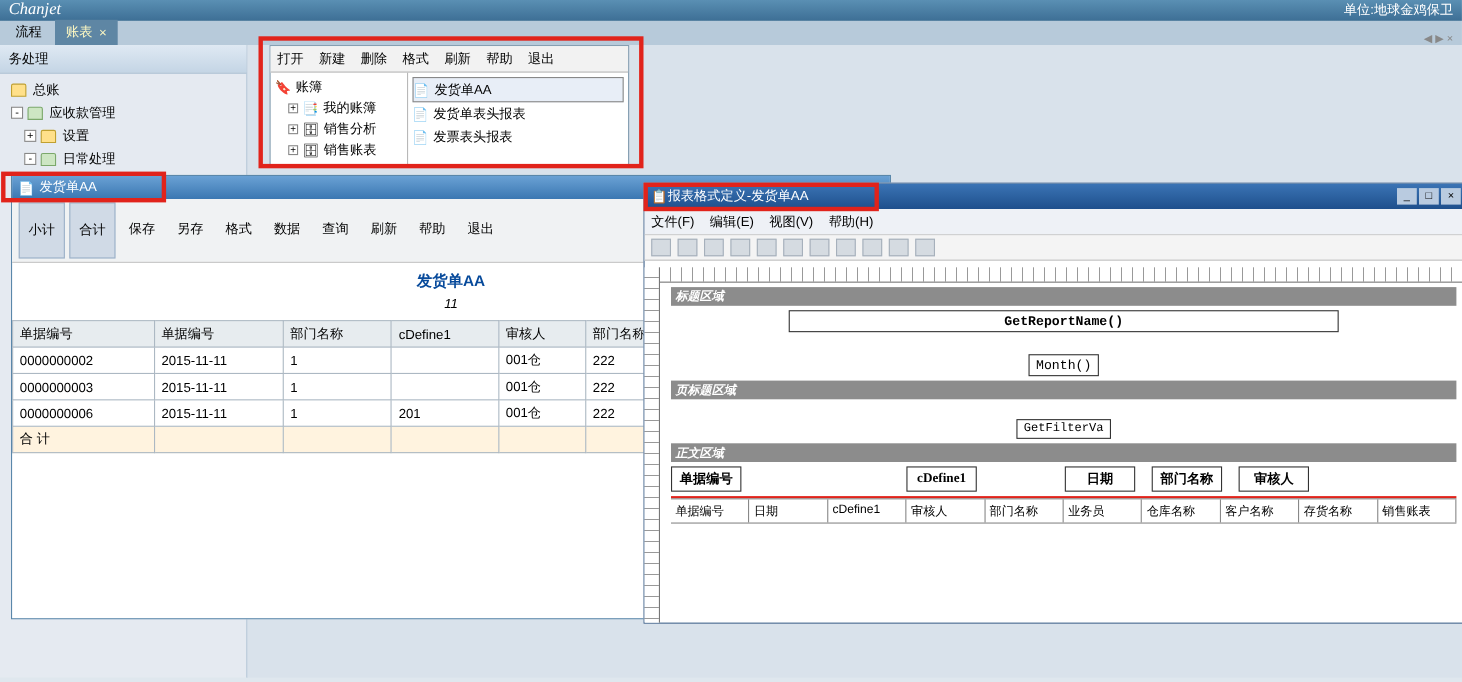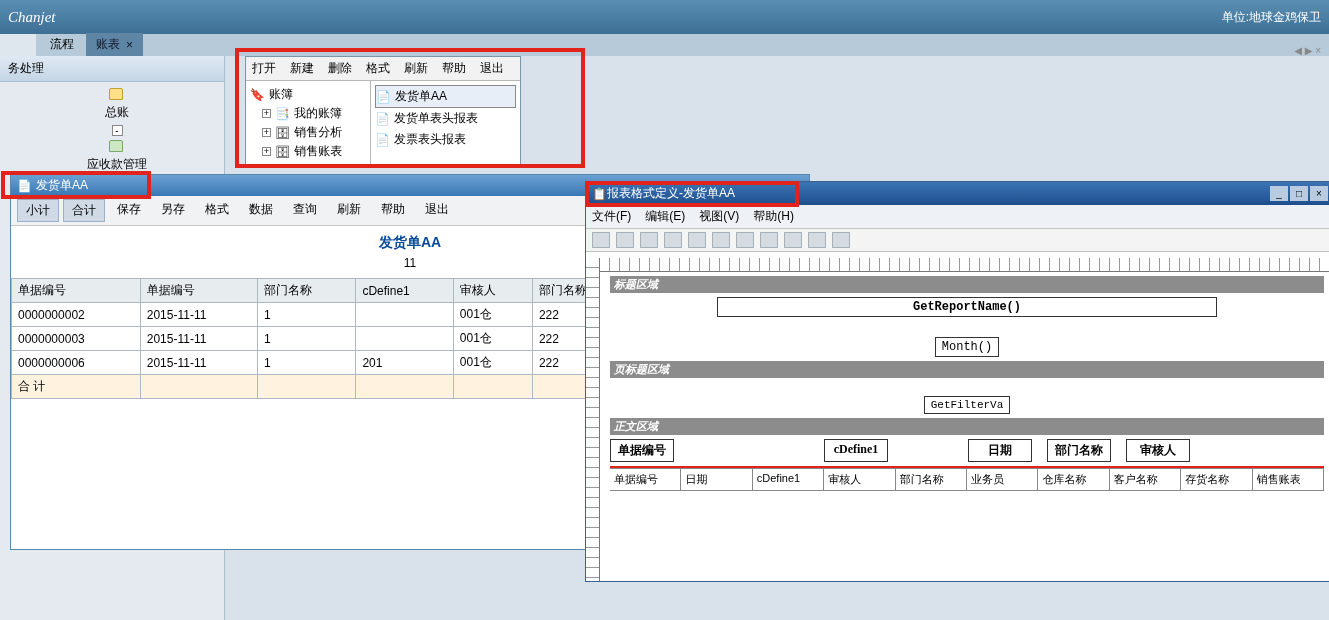--- a/index.html
+++ b/index.html
@@ -1,51 +1,51 @@
 <!DOCTYPE html>
 <html><head>
 <meta charset="utf-8">
 <style>
 *{box-sizing:border-box;margin:0;padding:0;font-family:SimSun,"宋体",Arial,sans-serif;font-size:12px;}
 body{background:#dfe7ee;width:1329px;height:620px;position:relative;overflow:hidden;}
-.topbar{height:34px;background:linear-gradient(#5a8fb3,#3d6f95);color:#fff;display:flex;align-items:center;padding:0 8px;}
+.topbar{height:19px;background:linear-gradient(#5a8fb3,#3d6f95);color:#fff;display:flex;align-items:center;padding:0 8px;}
 .topbar .brand{font-style:italic;font-family:Georgia,serif;font-size:15px;}
 .topbar .right{margin-left:auto;}
-.tabstrip{height:22px;background:#b7cada;display:flex;align-items:flex-end;padding-left:4px;margin-left:36px;}
-.tabstrip .tab{background:#5e86a4;color:#0f172a;padding:3px 10px;margin-right:2px;display:flex;align-items:center;gap:6px;}
+.tabstrip{height:22px;background:#b7cada;display:flex;align-items:flex-end;padding-left:4px;}
+.tabstrip .tab{background:#5e86a4;color:#fef9c3;padding:3px 10px;margin-right:2px;display:flex;align-items:center;gap:6px;}
 .tabstrip .tab.plain{background:transparent;color:#000;}
 .tabstrip .spacer{flex:1;}
 .tabstrip .sysicons{font-size:10px;color:#888;padding-right:8px;}
 .below{display:flex;height:575px;}
 .treecol{width:225px;background:#e5eaf1;border-right:1px solid #a7bdd0;}
 .thead{background:linear-gradient(#dfe9f3,#c4d5e5);padding:4px 8px;font-weight:normal;border-bottom:1px solid #a7bdd0;}
 .tree{padding:4px 0;font-size:12px;}
-.tree .it{padding:2px 0 2px 10px;display:flex;align-items:center;gap:4px;flex-direction:column;}
+.tree .it{padding:2px 0 2px 10px;display:flex;align-items:center;gap:4px;}
 .tree .it span.exp{display:inline-block;width:11px;height:11px;border:1px solid #888;text-align:center;line-height:9px;font-size:10px;background:#fff;}
 .tree .ind1{padding-left:22px;}
 .tree .ind2{padding-left:38px;}
 .fico{display:inline-block;width:14px;height:12px;background:#ffe08a;border:1px solid #c0a030;border-radius:2px 2px 0 0;margin-right:2px;}
 .fico.open{background:#cde6c3;border-color:#7ba86b;}
 .mainbg{flex:1;position:relative;background:#d9e2eb;}
-.bookpanel{position:absolute;left:20px;top:0;width:276px;background:#fff;border:1px solid #7a96ab;}
+.bookpanel{position:absolute;left:20px;top:0;width:327px;background:#fff;border:1px solid #7a96ab;}
 .bookpanel .menu{background:#f2f2f2;border-bottom:1px solid #b8b8b8;padding:3px 6px;display:flex;gap:14px;}
 .bookpanel .body{display:flex;}
 .bookpanel .ltree{width:125px;border-right:1px solid #b8b8b8;padding:4px;}
 .bookpanel .ltree .row{display:flex;align-items:center;gap:4px;padding:1px 0;}
 .bookpanel .ltree .row .sq{display:inline-block;width:9px;height:9px;border:1px solid #888;text-align:center;line-height:7px;font-size:9px;background:#fff;}
 .bookpanel .rlist{flex:1;padding:4px;}
 .bookpanel .rlist .row{display:flex;align-items:center;gap:4px;padding:2px 0;}
 .redbox{position:absolute;border:4px solid #e1231b;pointer-events:none;}
 .win1{position:absolute;left:-215px;top:118px;width:800px;background:#fff;border:1px solid #5a87aa;}
 .win1 .title{background:linear-gradient(#6aa1d4,#3a77b2);color:#fff;padding:2px 6px;display:flex;align-items:center;gap:4px;}
 .win1 .toolbar{background:#f0f2f3;border-bottom:1px solid #c6c6c6;padding:3px 6px;display:flex;gap:4px;}
-.win1 .toolbar span{padding:2px 8px;text-align:right;}
+.win1 .toolbar span{padding:16px 8px;text-align:right;}
 .win1 .toolbar span.active{background:#d0dae6;border:1px solid #9cb1c8;}
 .win1 .hdr{text-align:center;padding:8px 0 2px;font-weight:bold;font-size:14px;color:#074a9b;}
-.win1 .sub{text-align:center;padding:2px 0 8px;}
+.win1 .sub{text-align:center;padding:2px 0 8px;font-style:italic;}
 .win1 table{width:100%;border-collapse:collapse;}
 .win1 th,.win1 td{border:1px solid #acb8c3;padding:3px 6px;text-align:left;font-weight:normal;}
 .win1 th{background:#e7ecef;}
 .win1 .total td{background:#fff3df;}
 .win2{position:absolute;left:360px;top:125px;width:750px;background:#fff;border:1px solid #3e628b;}
 .win2 .title{background:linear-gradient(#3b74b5,#1e4f8c);color:#fff;padding:3px 6px;display:flex;align-items:center;}
 .win2 .title .wbtns{margin-left:auto;display:flex;gap:2px;}
 .win2 .title .wbtns span{background:#b9cbe0;color:#000;width:18px;height:15px;display:inline-flex;align-items:center;justify-content:center;font-size:10px;}
 .win2 .menubar{background:#eef1f6;border-bottom:1px solid #c4c4c4;padding:3px 6px;display:flex;gap:14px;}
 .win2 .iconbar{background:#f4f4f4;border-bottom:1px solid #c0c0c0;padding:3px 6px;display:flex;gap:6px;margin-bottom:6px;}

